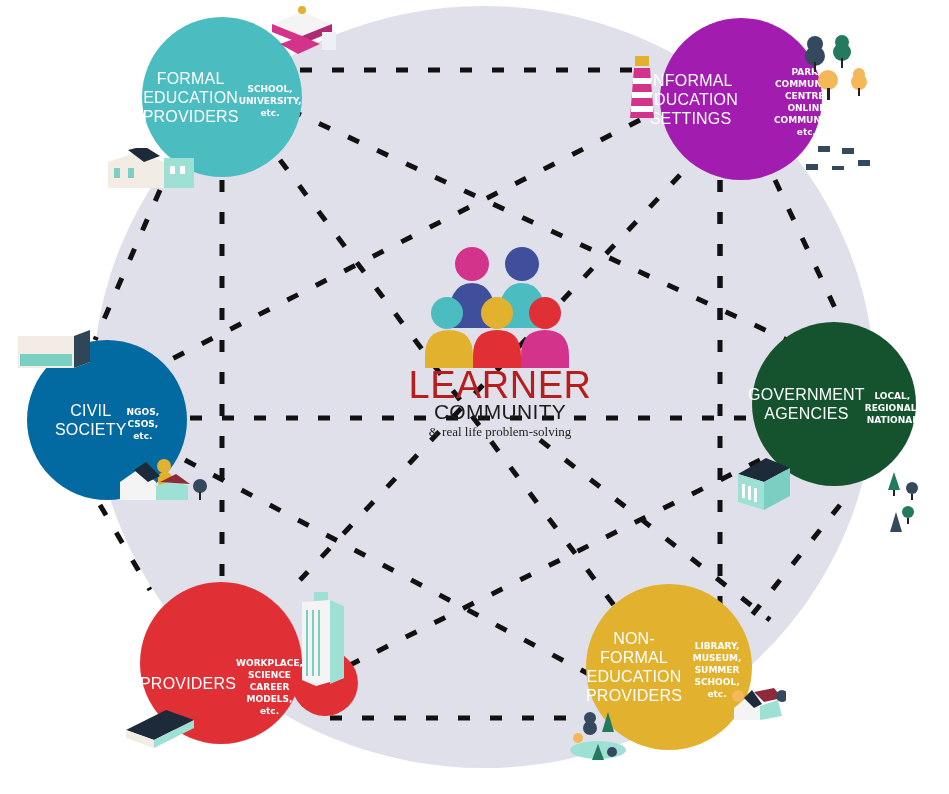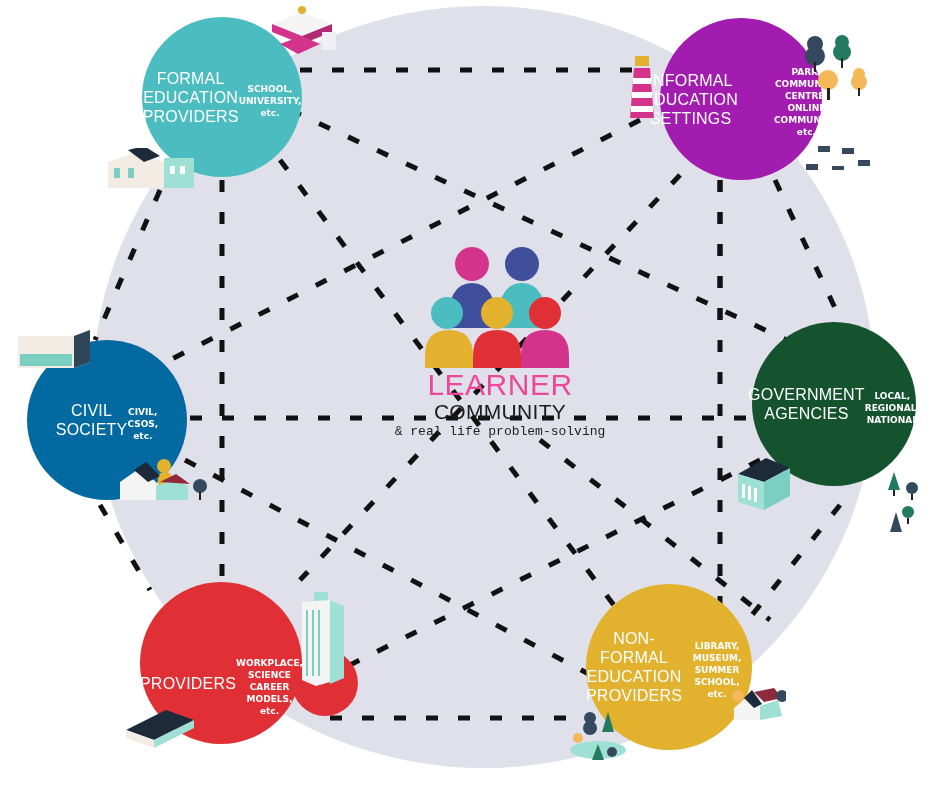--- a/index.html
+++ b/index.html
@@ -4,23 +4,23 @@
   <style>
     html, body { margin: 0; padding: 0; background: #ffffff; }
     body { width: 949px; height: 794px; position: relative; overflow: hidden; font-family: "Liberation Sans", sans-serif; }
     .stage { position: absolute; left: 0; top: 0; width: 949px; height: 794px; }
     .bg-disc { position: absolute; left: 93px; top: 6px; width: 782px; height: 762px; border-radius: 50%; background: #e0e0ea; }
     svg.lines { position: absolute; left: 0; top: 0; }
     .node { position: absolute; border-radius: 50%; color: #ffffff; text-align: center; display: flex; align-items: center; justify-content: center; box-sizing: border-box; }
     .node .title { font-family: "Liberation Sans", sans-serif; font-size: 16px; line-height: 19px; letter-spacing: 0.2px; white-space: pre-line; }
     .node .sub { font-family: "DejaVu Sans", sans-serif; font-weight: bold; font-size: 9px; line-height: 12px; margin-top: 8px; white-space: pre-line; }
     .center-block { position: absolute; left: 380px; top: 232px; width: 240px; text-align: center; }
-    .c-title1 { font-family: "Liberation Sans", sans-serif; font-size: 30px; line-height: 30px; color: #ec4899; letter-spacing: 0.5px; }
+    .c-title1 { font-family: "Liberation Sans", sans-serif; font-size: 38px; line-height: 30px; color: #b91c1c; letter-spacing: 0.5px; }
     .c-title2 { font-family: "Liberation Sans", sans-serif; font-size: 21px; line-height: 24px; color: #1c1c1c; letter-spacing: 0.3px; }
-    .c-sub { font-family: Liberation Mono, monospace; font-size: 13px; line-height: 16px; color: #222; }
+    .c-sub { font-family: Liberation Serif, serif; font-size: 13px; line-height: 16px; color: #222; }
     .deco { position: absolute; }
   </style>
 </head>
 <body>
 
 <div class="stage">
   <div class="bg-disc"></div>
 
   <svg class="lines" width="949" height="794">
     <g stroke="#111" stroke-width="5" stroke-dasharray="12 20" fill="none">
@@ -79,21 +79,21 @@
 SETTINGS</div>
     <div class="sub" style="margin-top:6px;margin-left:36px;">PARK,
 COMMUNITY CENTRE,
 ONLINE COMMUNITY,
 etc.</div>
   </div>
 
   <div class="node" style="left:27px;top:340px;width:160px;height:160px;background:#0369a1;">
     <div class="title">CIVIL
 SOCIETY</div>
-    <div class="sub">CIVIL,
+    <div class="sub">NGOS,
 CSOS,
 etc.</div>
   </div>
 
   <div class="node" style="left:752px;top:322px;width:164px;height:164px;background:#14532d;">
     <div class="title">GOVERNMENT
 AGENCIES</div>
     <div class="sub">LOCAL,
 REGIONAL,
 NATIONAL</div>

